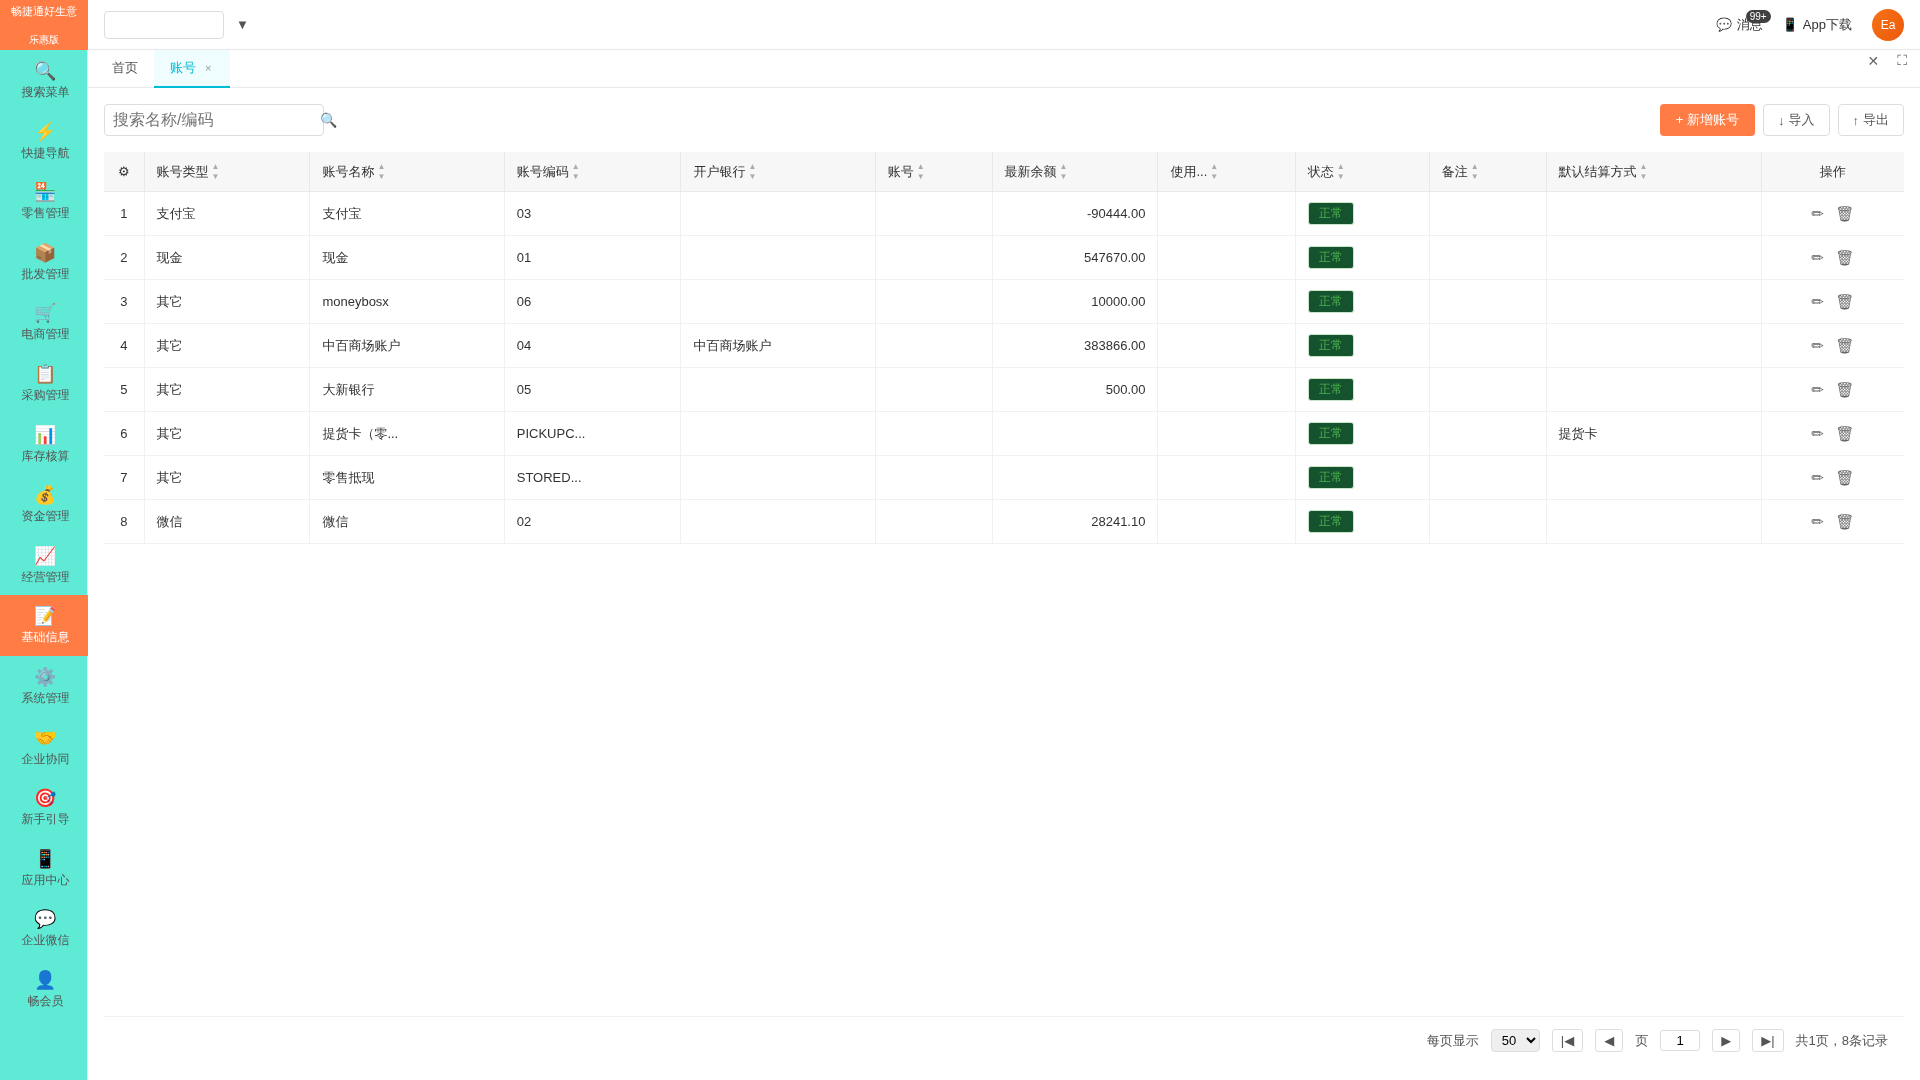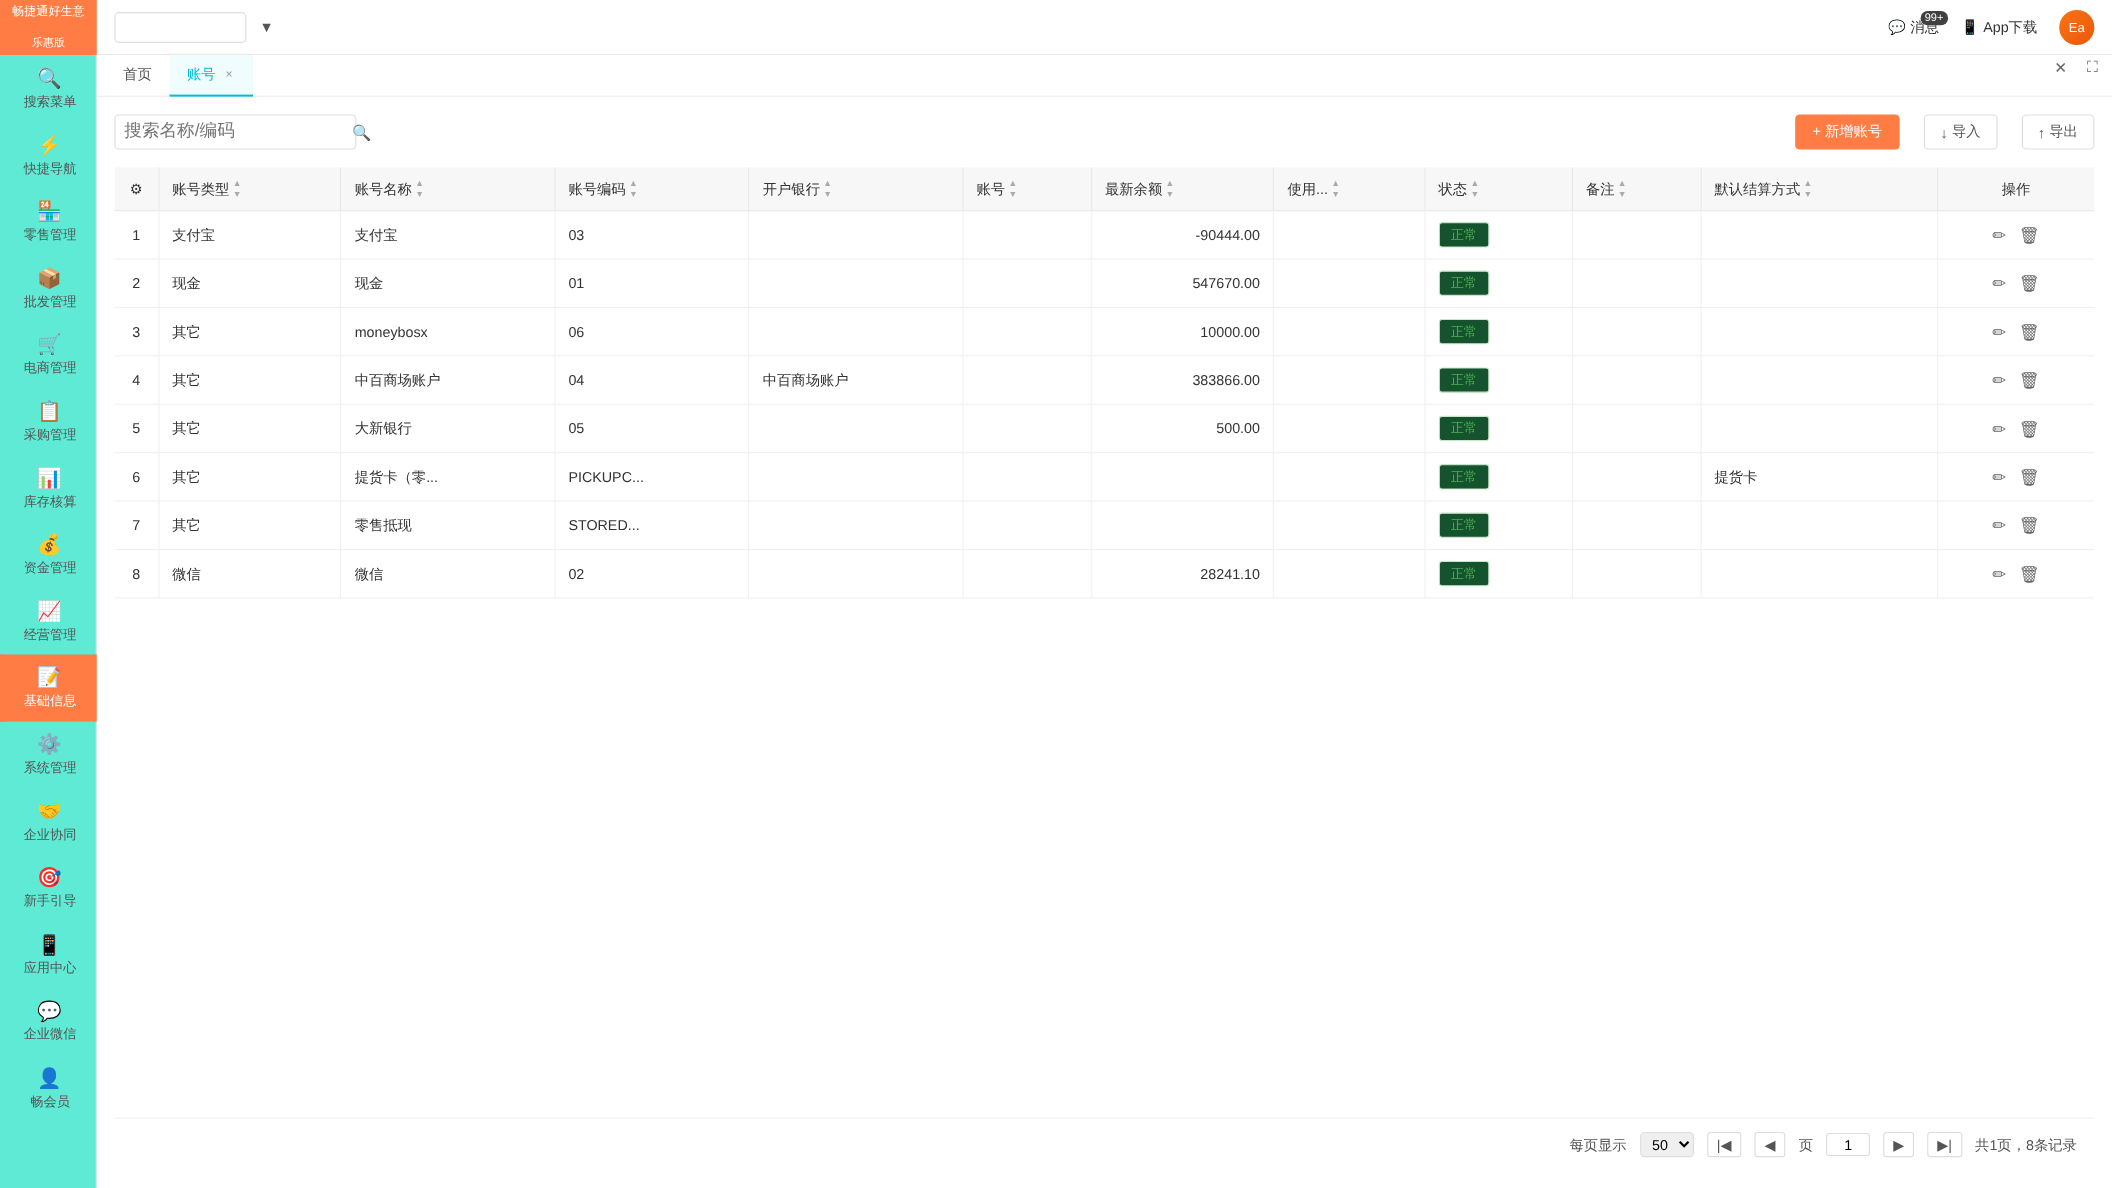--- a/index.html
+++ b/index.html
@@ -194,21 +194,21 @@
       border: none;
       outline: none;
       font-size: 16px;
       flex: 1;
       color: #999;
     }
     .search-icon { color: #999; font-size: 14px; cursor: pointer; }
     .toolbar-right {
       display: flex;
       align-items: center;
-      gap: 22px;
+      gap: 8px;
     }
     .btn-primary {
       background: #ff7d45;
       color: #fff;
       border: none;
       border-radius: 4px;
       padding: 0 16px;
       height: 32px;
       cursor: pointer;
       font-size: 13px;

